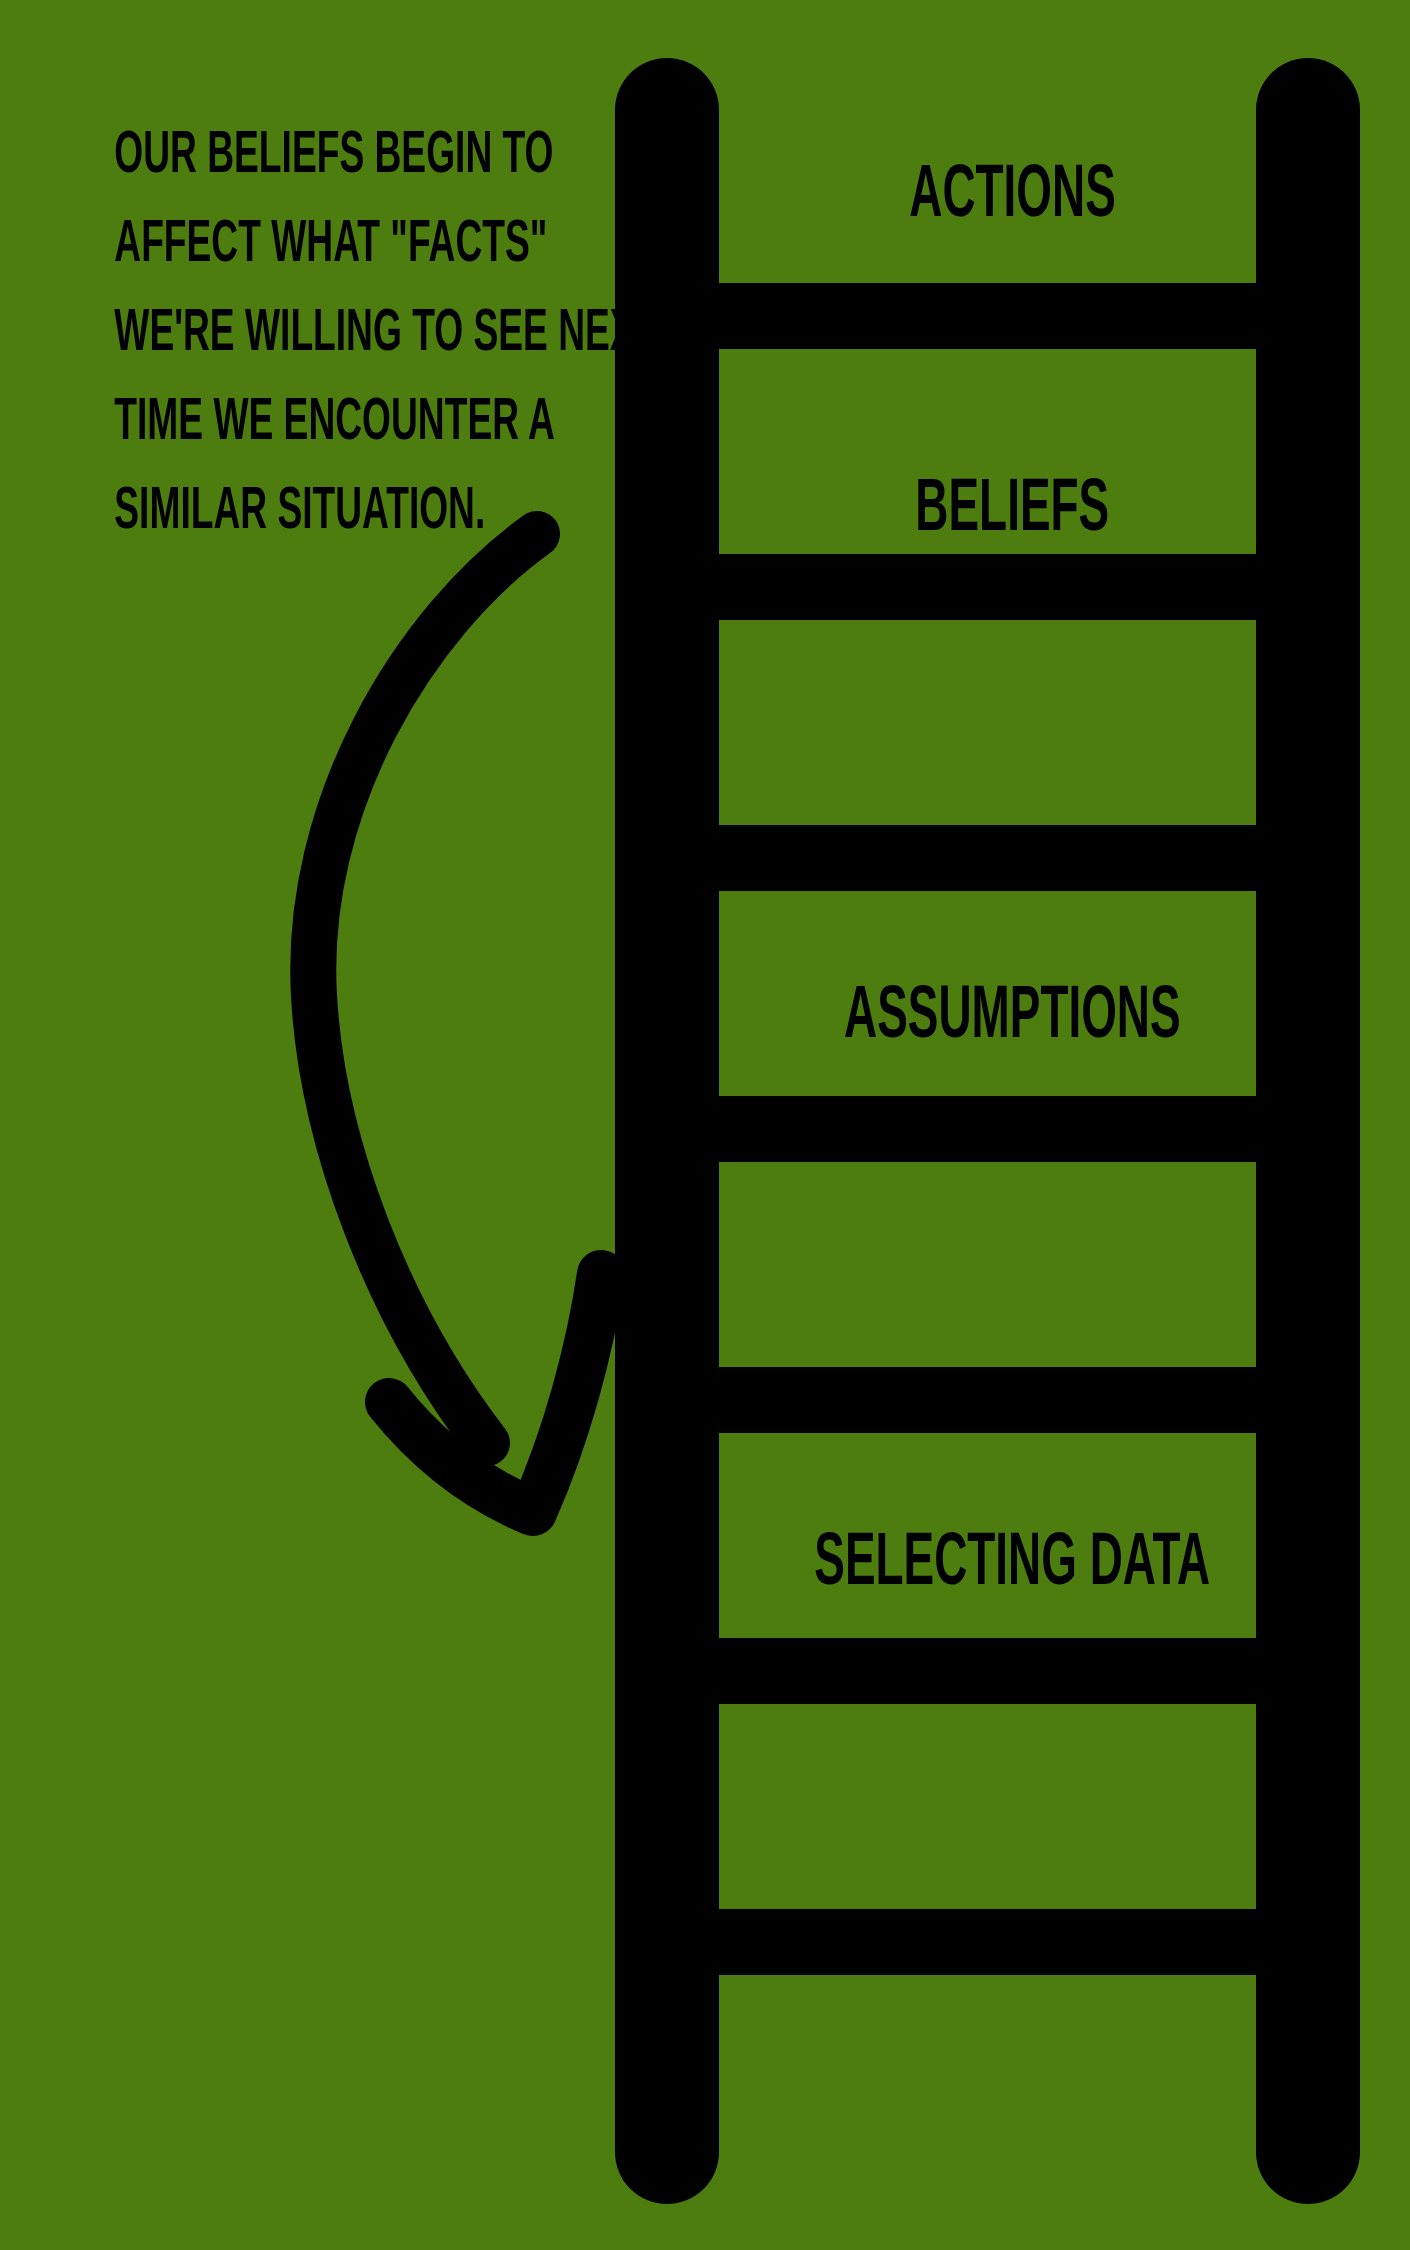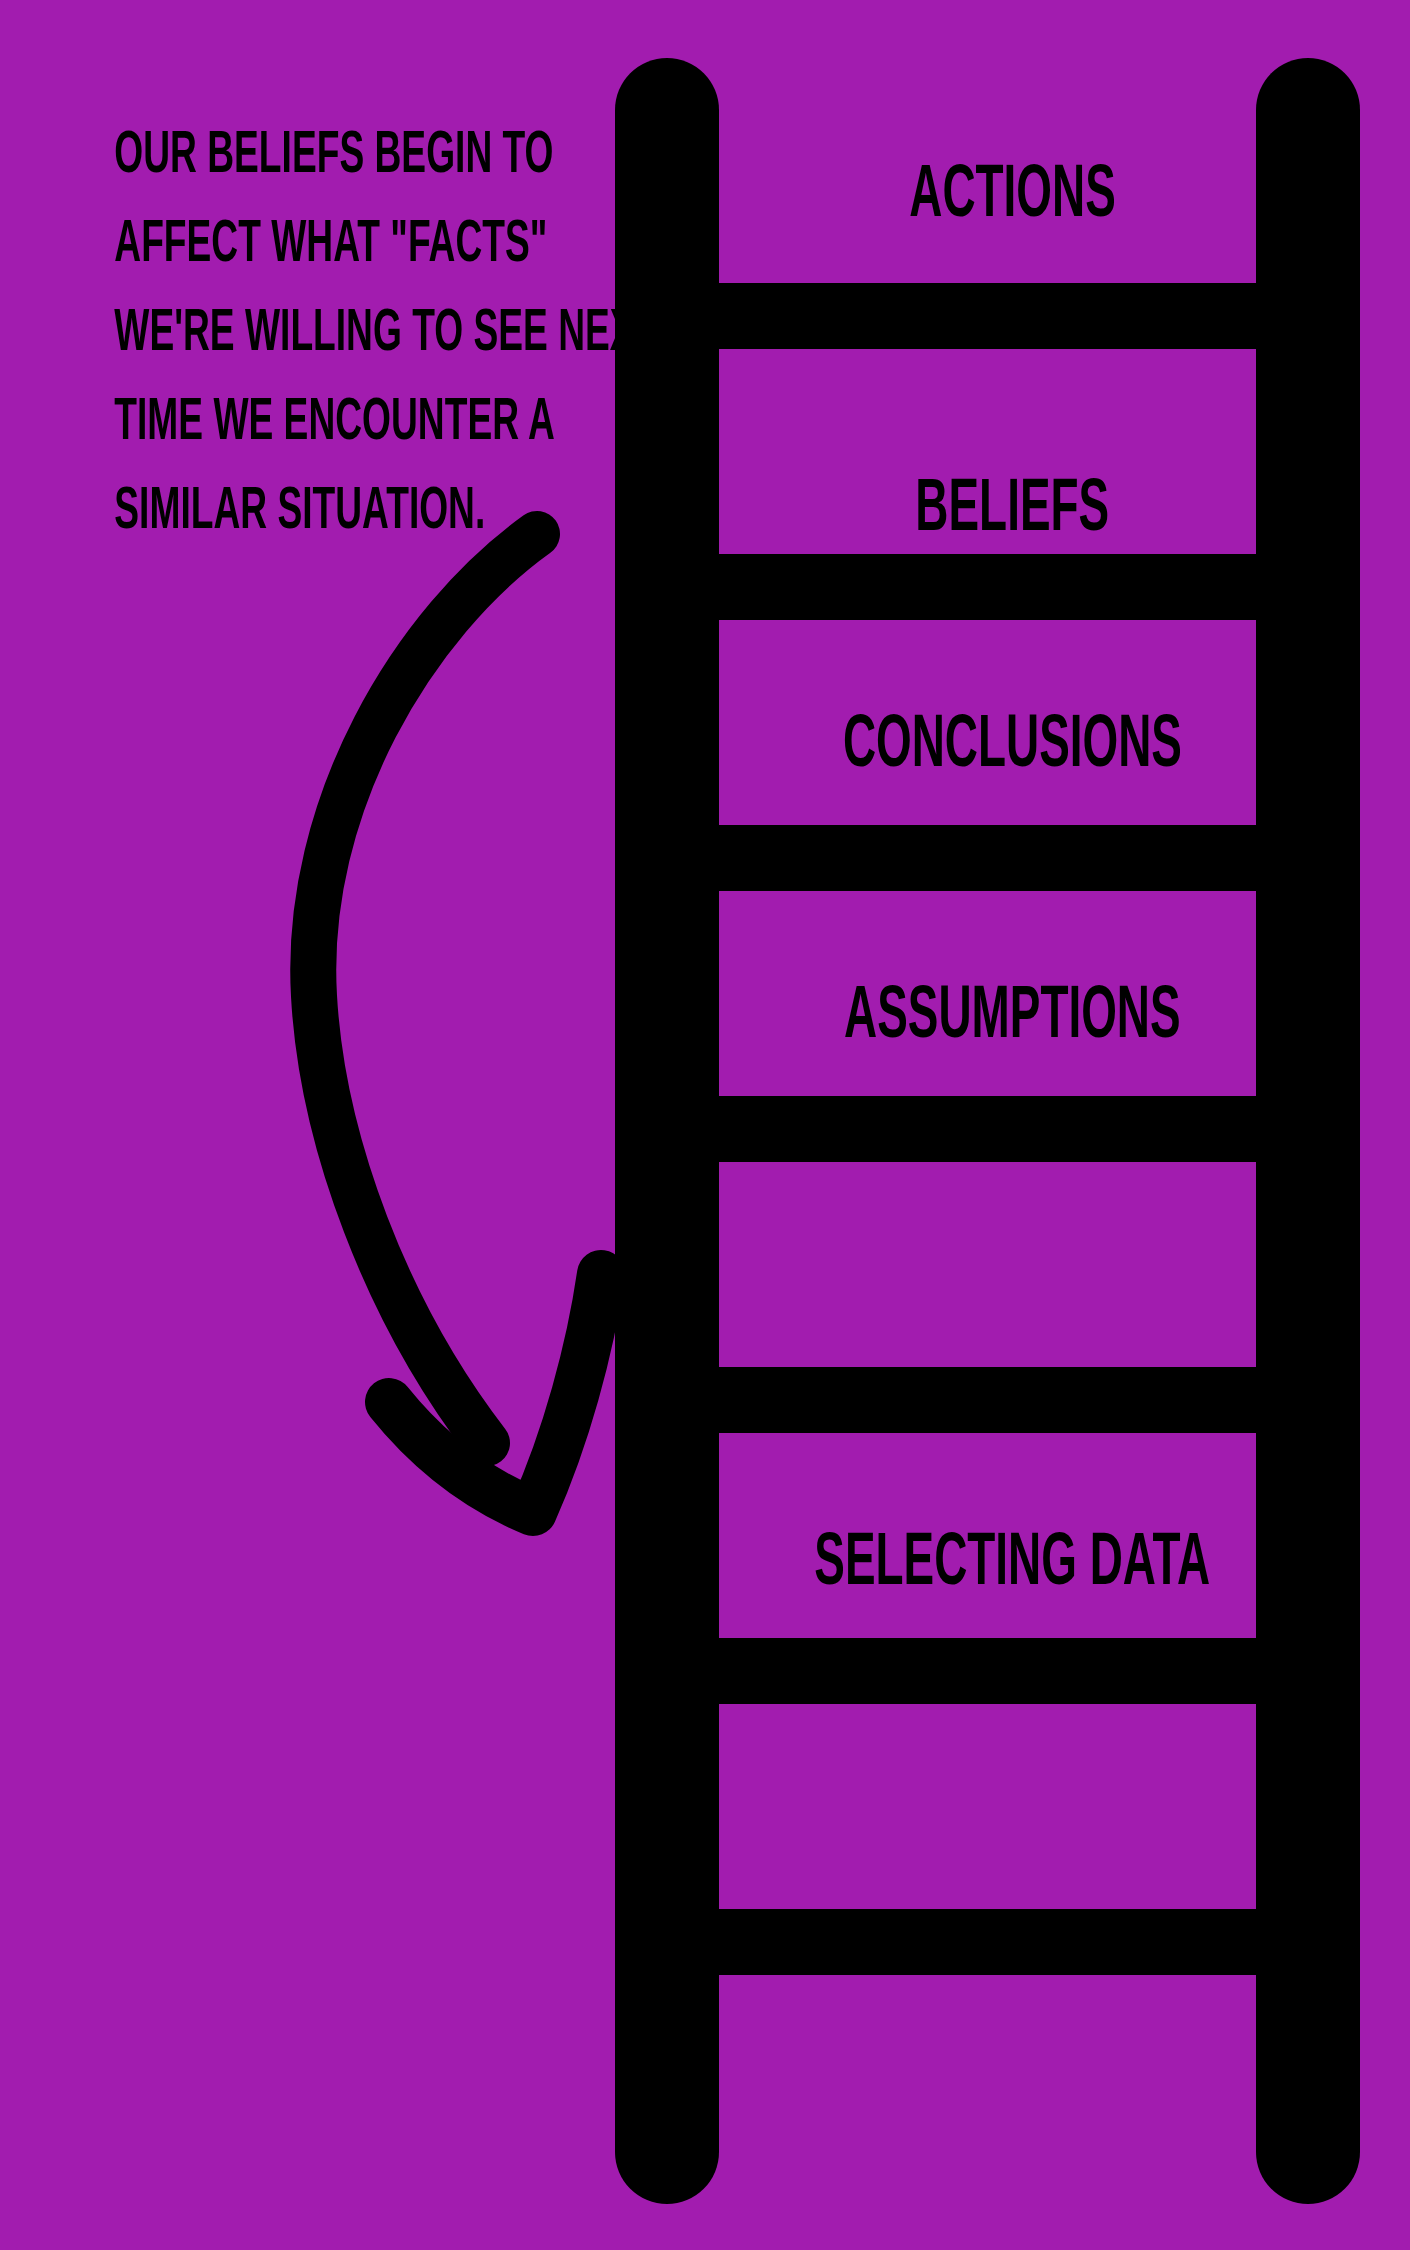--- a/index.html
+++ b/index.html
@@ -1,20 +1,20 @@
 <!DOCTYPE html>
 <html><head>
 <meta charset="utf-8">
 <style>
   html, body { margin: 0; padding: 0; background: #ffffff; }
   .canvas {
     position: relative;
     width: 1410px;
     height: 2250px;
-    background: #a21caf;
+    background: #4d7c0f;
     overflow: hidden;
     font-family: "Liberation Sans", sans-serif;
     color: #000000;
   }
 
   
   .rail {
     position: absolute;
     top: 58px;
     width: 104px;
@@ -116,23 +116,20 @@
   <div class="rung" style="top:1367px"></div>
   <div class="rung" style="top:1638px"></div>
   <div class="rung" style="top:1909px"></div>
 
   <div class="gap first" style="top:58px;height:225px">
     <span class="rung-label">ACTIONS</span>
   </div>
   <div class="gap" style="top:369px;height:234px">
     <span class="rung-label">BELIEFS</span>
   </div>
-  <div class="gap" style="top:620px;height:205px">
-    <span class="rung-label">CONCLUSIONS</span>
-  </div>
   <div class="gap" style="top:891px;height:205px">
     <span class="rung-label">ASSUMPTIONS</span>
   </div>
   <div class="gap" style="top:1426px;height:228px">
     <span class="rung-label">SELECTING DATA</span>
   </div>
 
 </div>
 
 </body></html>

